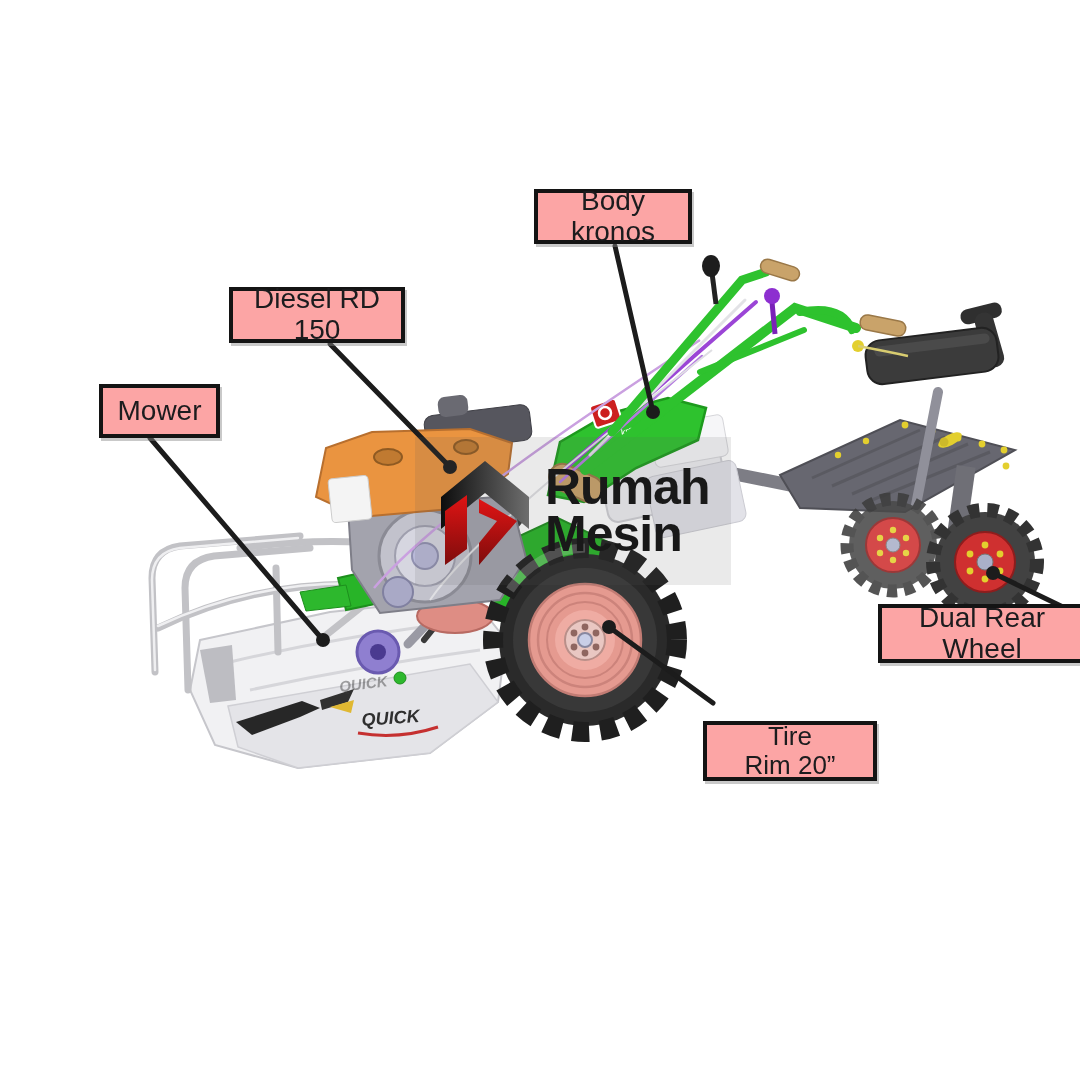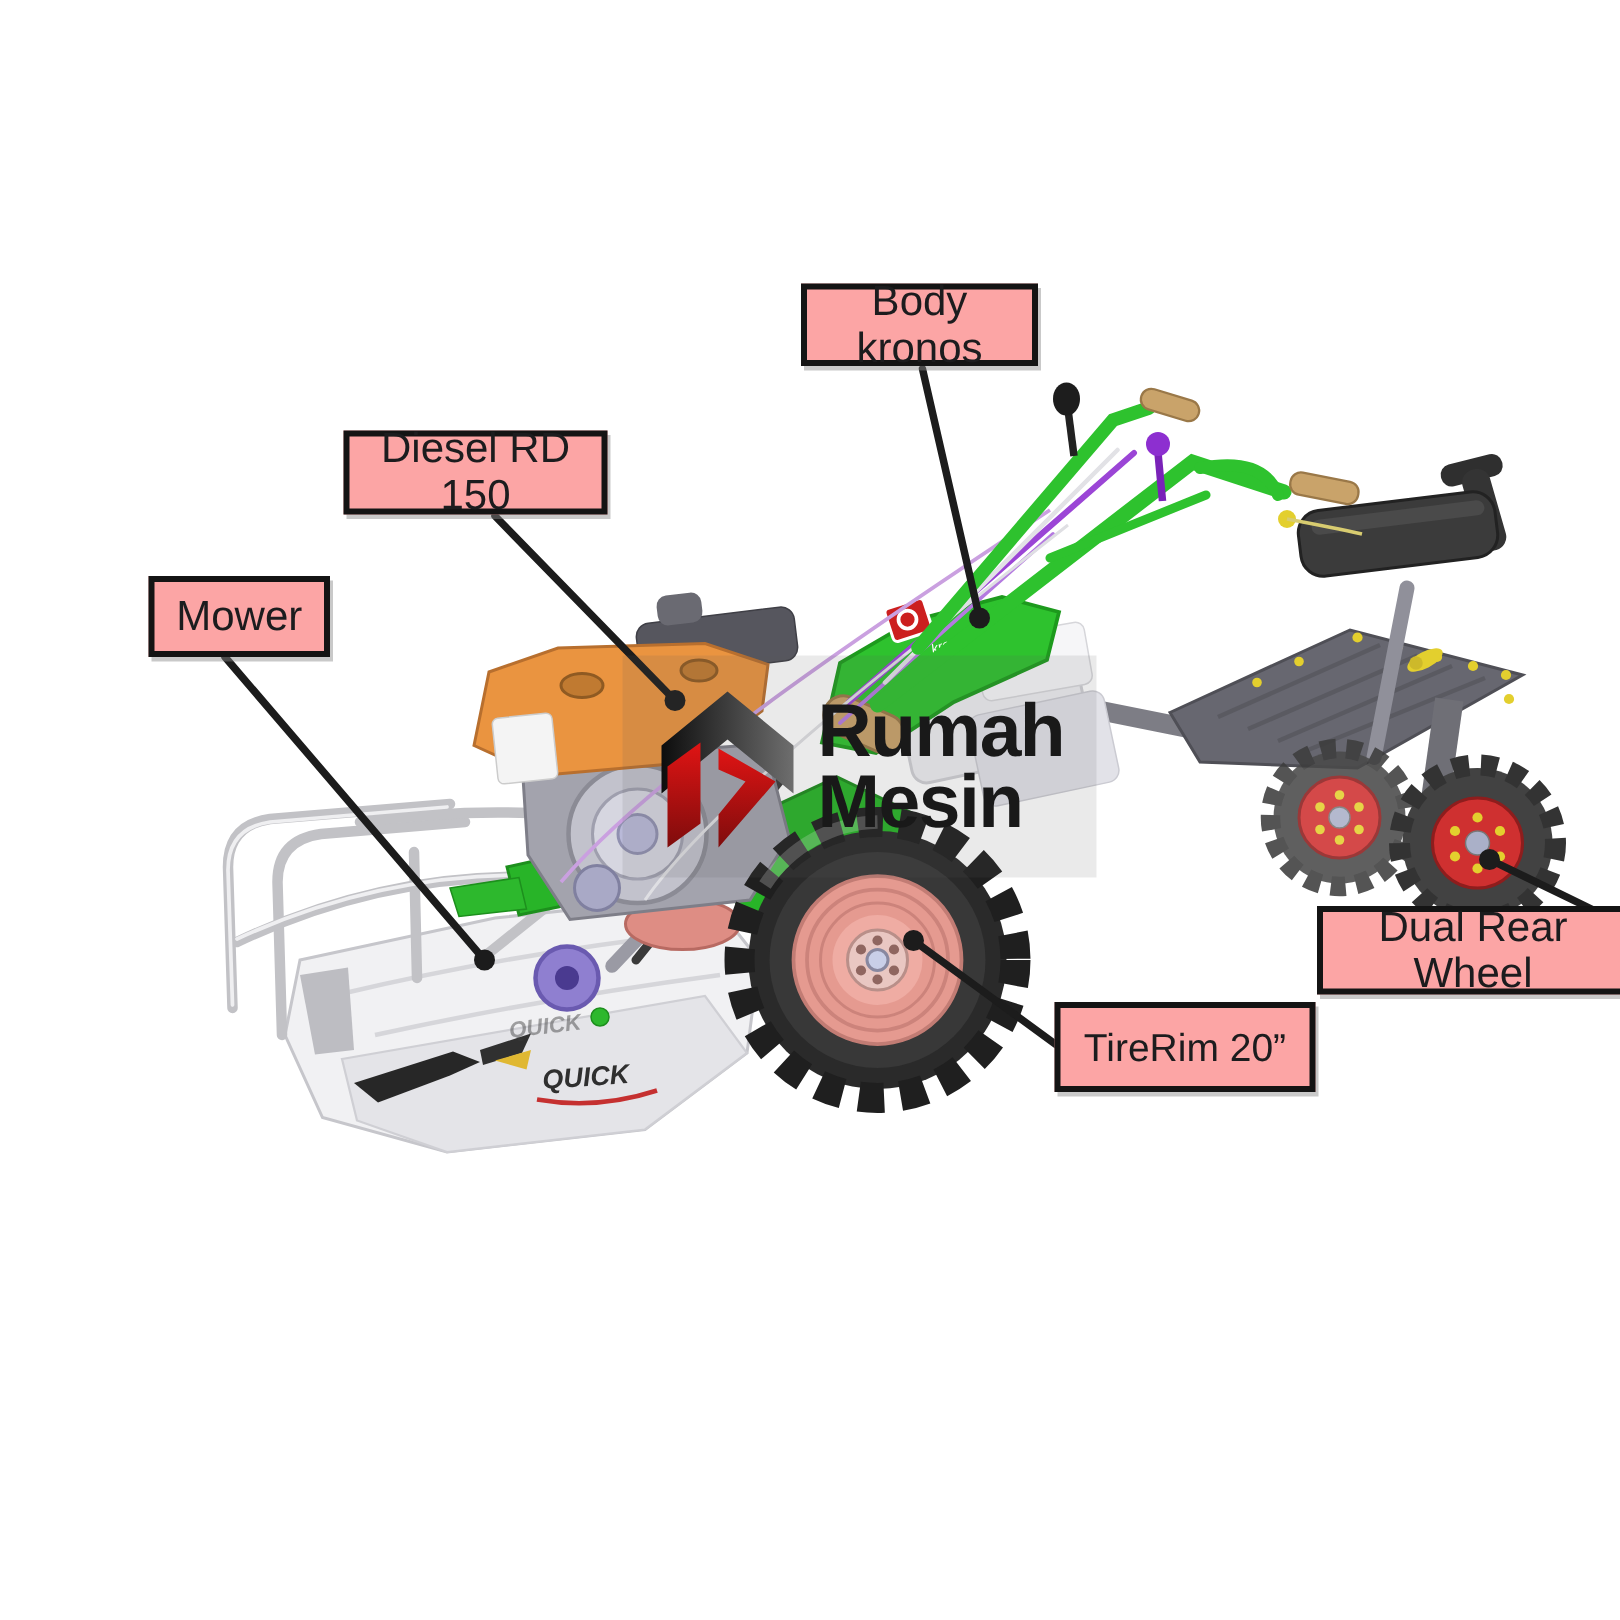--- a/index.html
+++ b/index.html
@@ -28,21 +28,21 @@
     font-size: 28px;
     line-height: 1.1;
     box-shadow: 2px 3px 0 rgba(135,135,135,.45);
     z-index: 30;
   }
   .part-label.small { font-size: 26px; }
   #label-body-kronos { left: 534px; top: 189px; width: 158px; height: 55px; }
   #label-diesel      { left: 229px; top: 287px; width: 176px; height: 56px; }
   #label-mower       { left:  99px; top: 384px; width: 121px; height: 54px; }
   #label-dual-rear   { left: 878px; top: 604px; width: 208px; height: 59px; }
-  #label-tire        { left: 703px; top: 668px; width: 174px; height: 60px; }
+  #label-tire        { left: 703px; top: 721px; width: 174px; height: 60px; flex-direction: column; }
   #watermark {
     position: absolute;
     left: 415px; top: 437px;
     width: 316px; height: 148px;
     z-index: 40;
     background: rgba(90,90,90,0.13);
     display: flex;
     align-items: center;
   }
   #wm-mark { width: 100px; height: 112px; margin-left: 20px; flex: 0 0 auto; }

